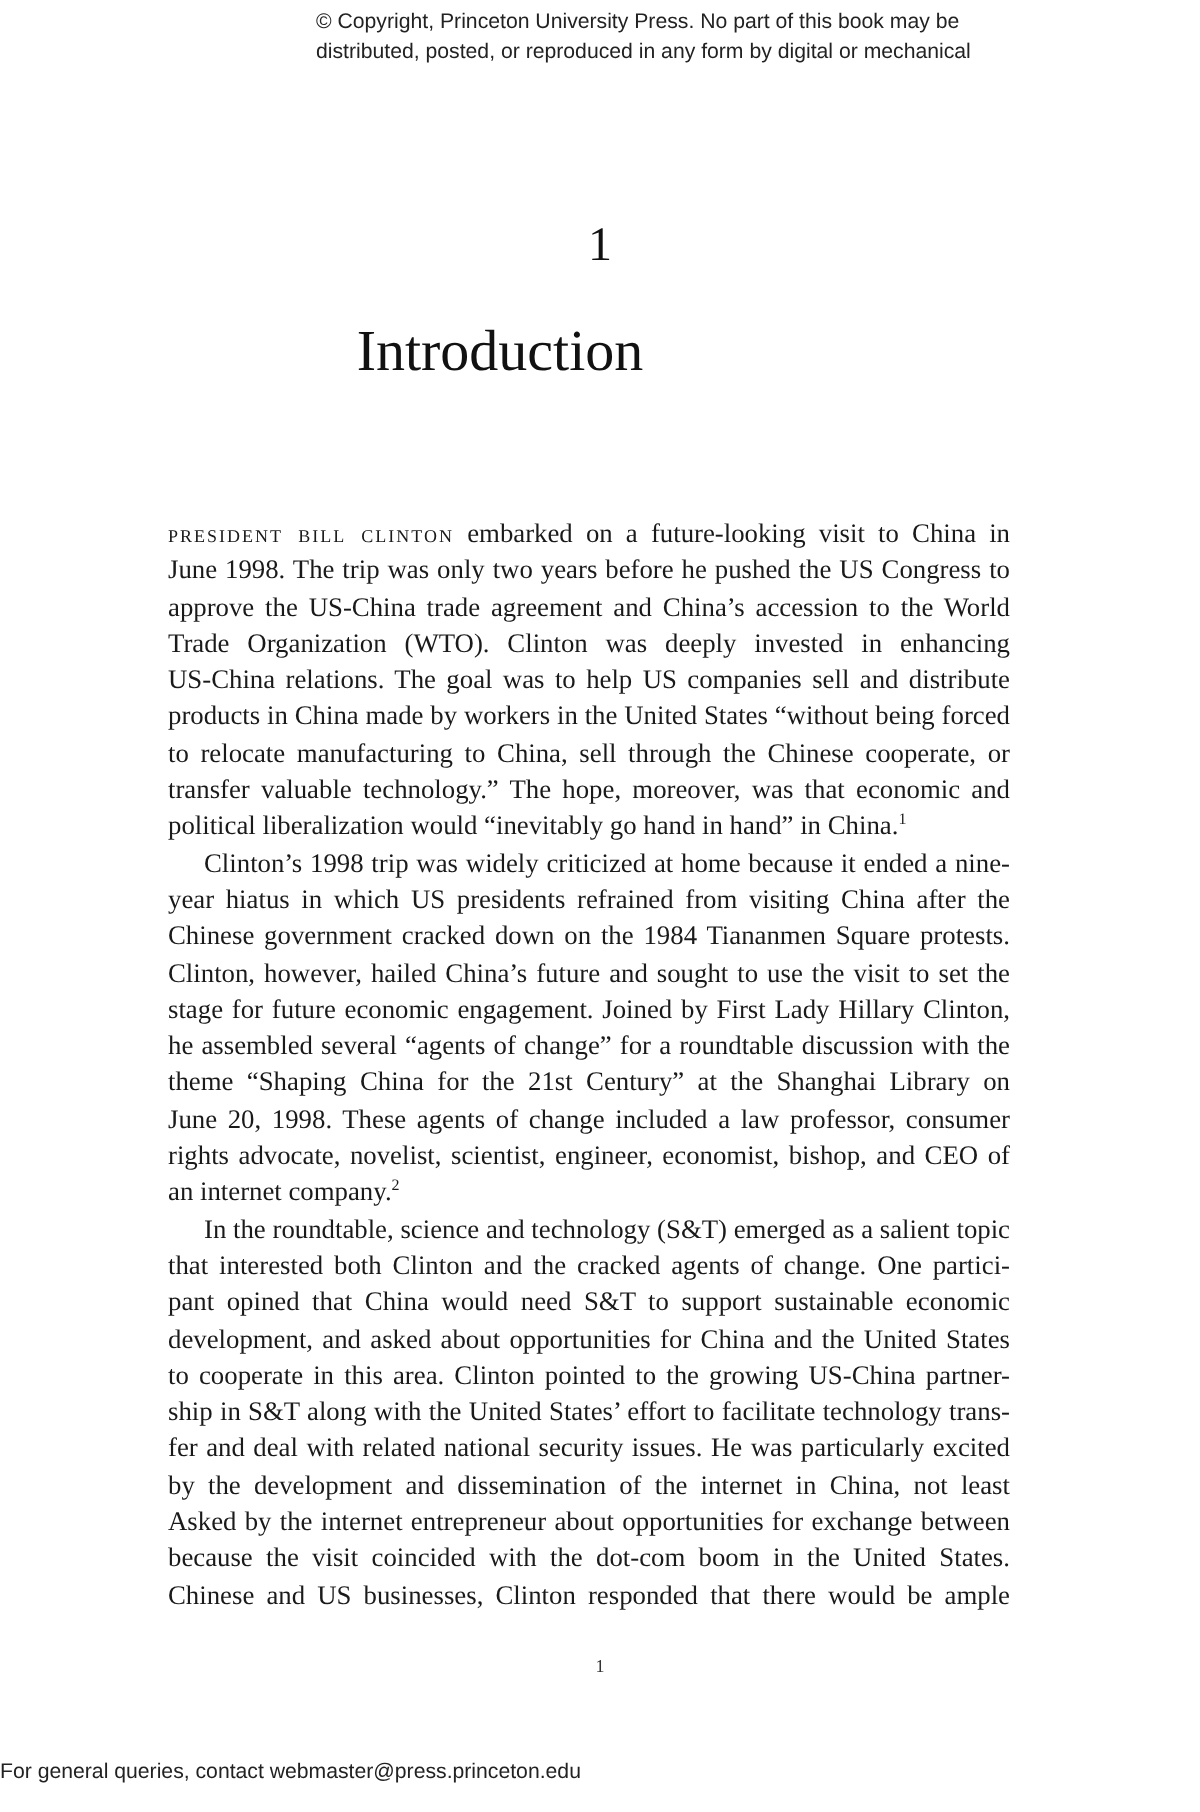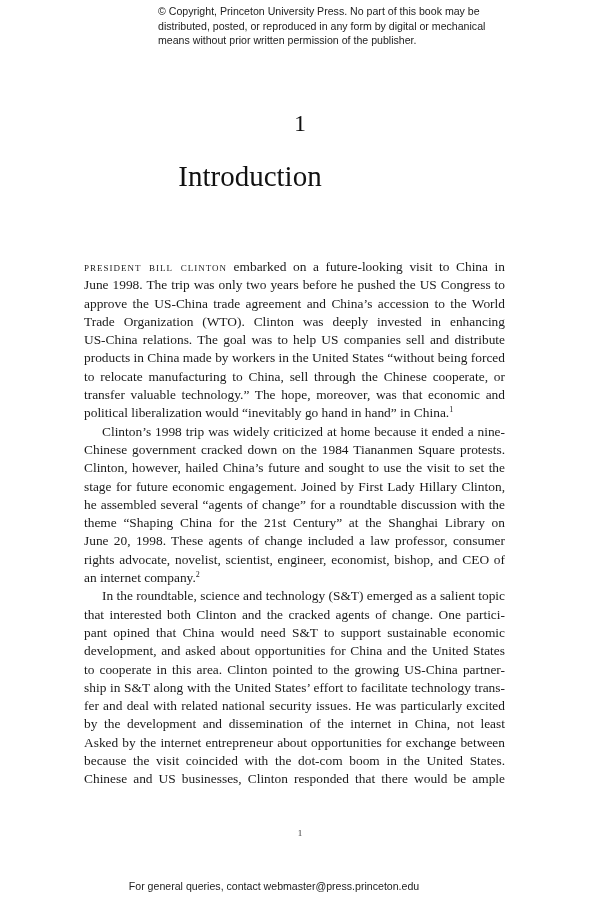--- a/index.html
+++ b/index.html
@@ -88,51 +88,50 @@
       text-align: center;
       font-family: "Liberation Serif", serif;
       font-size: 9px;
       color: #333;
     }
     .footer {
       position: absolute;
       left: 0;
       width: 548px;
       top: 880px;
-      text-align: center;
       font-family: "Liberation Sans", sans-serif;
       font-size: 10.6px;
       color: #222;
     }
   </style>
 </head>
 <body>
 
 <div class="copyright">
   <div>© Copyright, Princeton University Press. No part of this book may be</div>
   <div>distributed, posted, or reproduced in any form by digital or mechanical</div>
-  <div>means without prior written permission of the publisher.</div>
 </div>
 
 <div class="chapter-number">1</div>
 <div class="chapter-title">Introduction</div>
 
 <div class="body-text">
 
   <span class="line"><span class="smallcaps">President Bill Clinton</span><span> embarked on a future-looking visit to China in</span></span>
   <span class="line">June 1998. The trip was only two years before he pushed the US Congress to</span>
   <span class="line">approve the US-China trade agreement and China’s accession to the World</span>
   <span class="line">Trade Organization (WTO). Clinton was deeply invested in enhancing</span>
   <span class="line">US-China relations. The goal was to help US companies sell and distribute</span>
   <span class="line">products in China made by workers in the United States “without being forced</span>
   <span class="line">to relocate manufacturing to China, sell through the Chinese cooperate, or</span>
   <span class="line">transfer valuable technology.” The hope, moreover, was that economic and</span>
   <span class="line last"><span>political liberalization would “inevitably go hand in hand” in China.</span><sup>1</sup></span>
 
   <span class="line indent">Clinton’s 1998 trip was widely criticized at home because it ended a nine-</span>
+  <span class="line">year hiatus in which US presidents refrained from visiting China after the</span>
   <span class="line">Chinese government cracked down on the 1984 Tiananmen Square protests.</span>
   <span class="line">Clinton, however, hailed China’s future and sought to use the visit to set the</span>
   <span class="line">stage for future economic engagement. Joined by First Lady Hillary Clinton,</span>
   <span class="line">he assembled several “agents of change” for a roundtable discussion with the</span>
   <span class="line">theme “Shaping China for the 21st Century” at the Shanghai Library on</span>
   <span class="line">June 20, 1998. These agents of change included a law professor, consumer</span>
   <span class="line">rights advocate, novelist, scientist, engineer, economist, bishop, and CEO of</span>
   <span class="line last"><span>an internet company.</span><sup>2</sup></span>
 
   <span class="line indent">In the roundtable, science and technology (S&amp;T) emerged as a salient topic</span>

